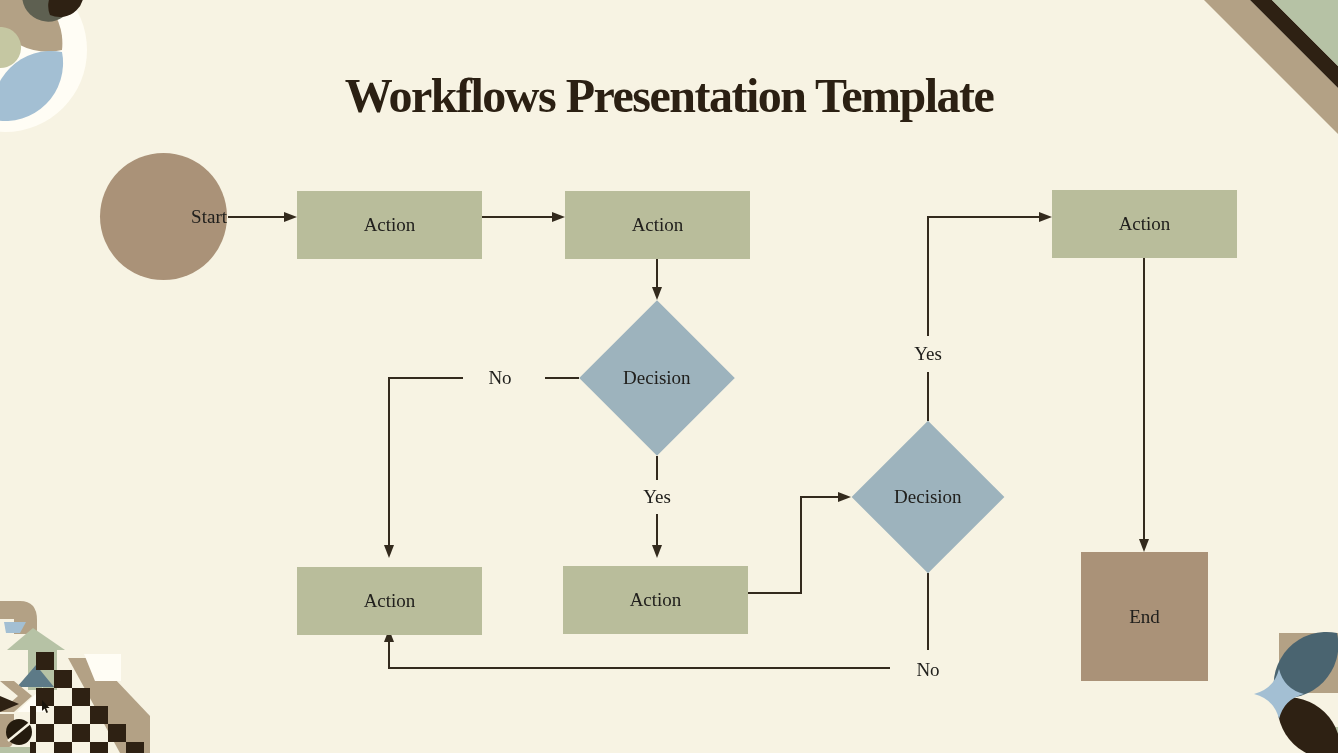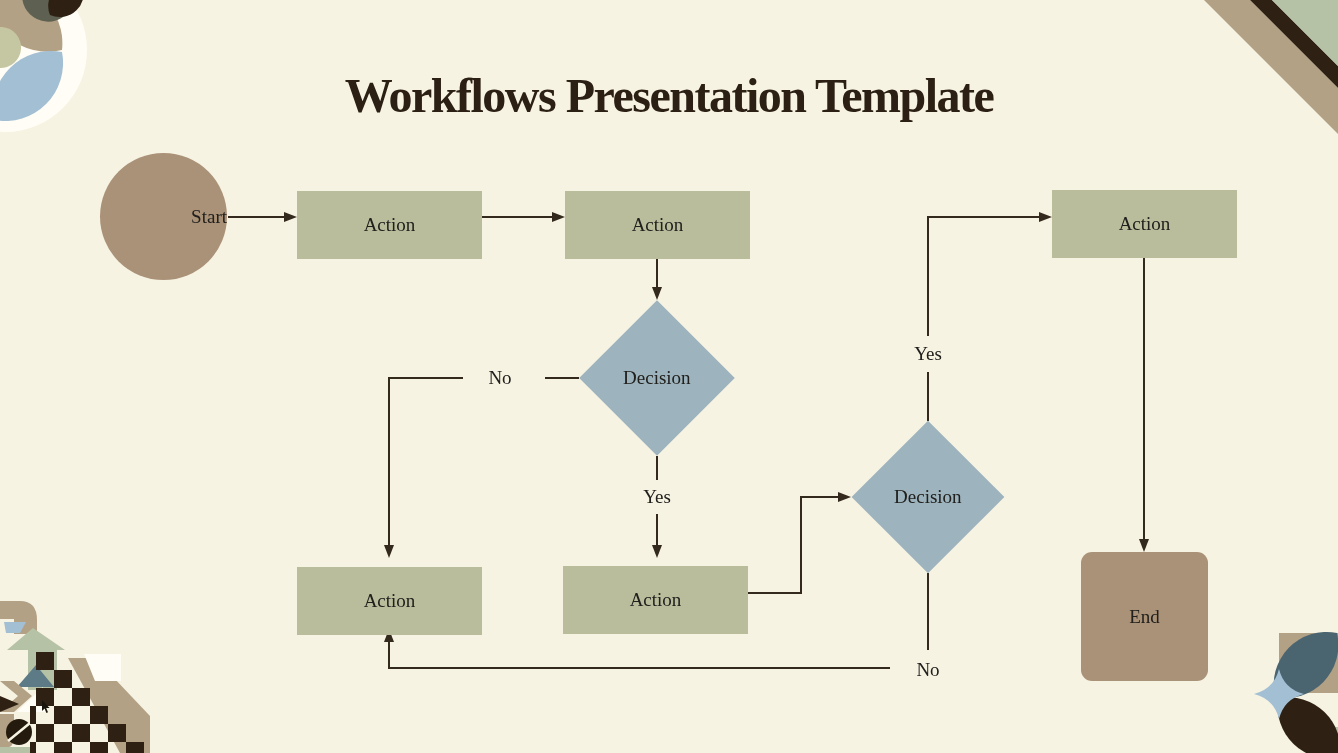--- a/index.html
+++ b/index.html
@@ -18,21 +18,21 @@
     position:absolute;left:0;top:68px;width:1338px;margin:0;
     text-align:center;font-size:48px;font-weight:bold;letter-spacing:-1.5px;
     color:var(--title-color,#2b2013);
   }
   .node{
     position:absolute;display:flex;align-items:center;justify-content:center;
     color:var(--text,#21201d);font-size:19px;
   }
   .rect{width:185px;height:68px;background:var(--box-green,#b9bd9b);margin-top:8px;}
   .circle{width:127px;height:127px;border-radius:50%;background:var(--box-tan,#aa9278);}
-  .square{width:127px;height:129px;background:var(--box-tan,#aa9278);border-radius:11px;}
+  .square{width:127px;height:129px;background:var(--box-tan,#aa9278);}
   .diamond{background:var(--box-blue,#9db3bd);transform:rotate(45deg);}
   .diamond .lbl{transform:rotate(-45deg);}
   #node-start{left:100px;top:153px;justify-content:flex-end;}
   #node-action-top-1{left:297px;top:183px;}
   #node-action-top-2{left:565px;top:183px;}
   #node-decision-1{left:602px;top:323px;width:110px;height:110px;}
   #node-action-bottom-left{left:297px;top:559px;}
   #node-action-bottom-mid{left:563px;top:558px;}
   #node-decision-2{left:874px;top:443px;width:108px;height:108px;}
   #node-action-top-right{left:1052px;top:182px;}

